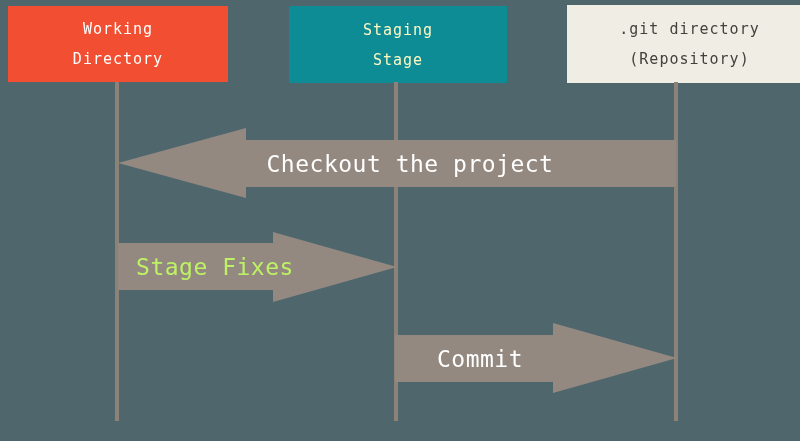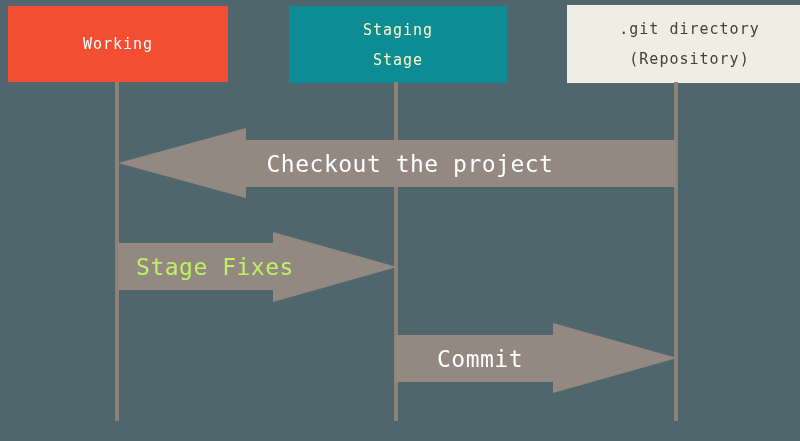--- a/index.html
+++ b/index.html
@@ -94,20 +94,21 @@
     color: #FFFFFF; font-size: 23px; letter-spacing: 0.5px; white-space: nowrap;
   }
 </style>
 </head>
 <body>
 
 <div class="stage">
 
   <div class="col-box box-working">
     <span>Working</span>
+    <span>Directory</span>
   </div>
 
   <div class="col-box box-staging">
     <span>Staging</span>
     <span>Stage</span>
   </div>
 
   <div class="col-box box-gitdir">
     <span>.git directory</span>
     <span>(Repository)</span>

